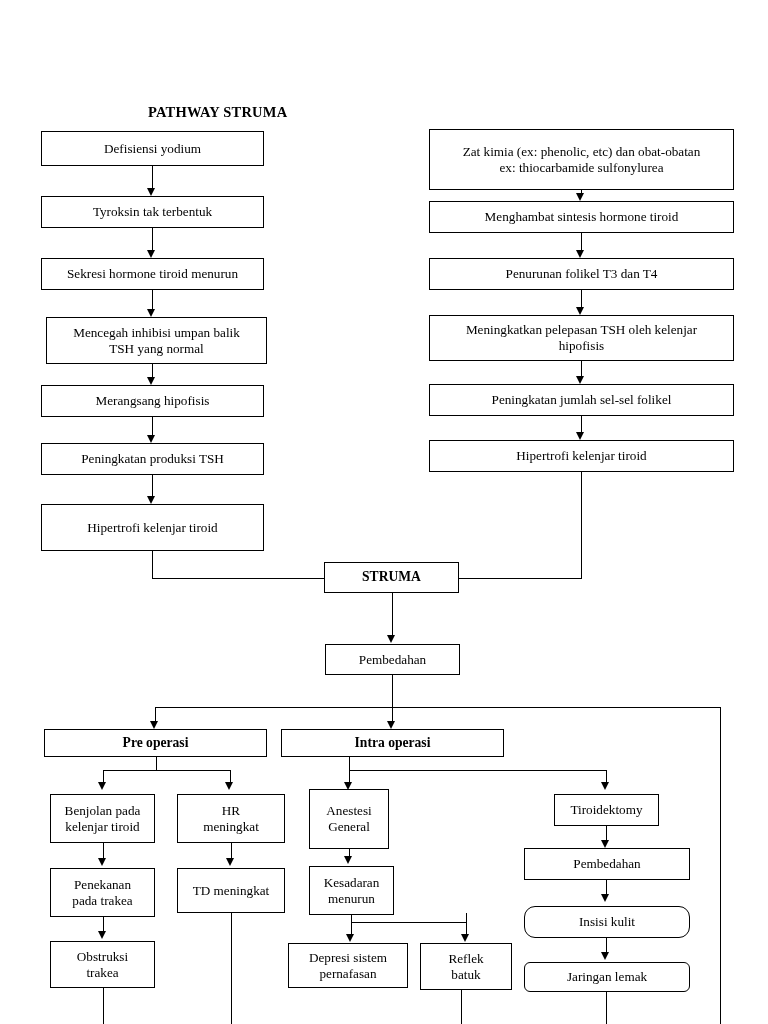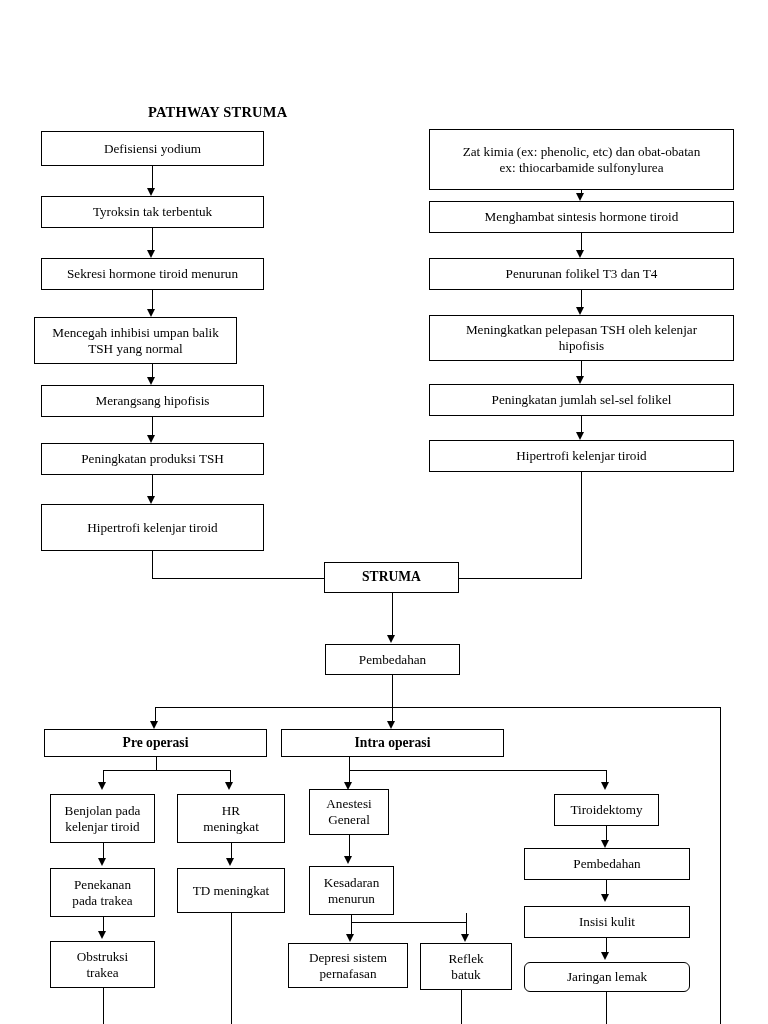--- a/index.html
+++ b/index.html
@@ -79,21 +79,21 @@
 
   <div class="node" style="left:41px; top:131px; width:223px; height:35px;">
     <span class="lbl">Defisiensi yodium</span>
   </div>
   <div class="node" style="left:41px; top:196px; width:223px; height:32px;">
     <span class="lbl">Tyroksin tak terbentuk</span>
   </div>
   <div class="node" style="left:41px; top:258px; width:223px; height:32px;">
     <span class="lbl">Sekresi hormone tiroid menurun</span>
   </div>
-  <div class="node" style="left:34px; top:317px; width:203px; height:47px;">
+  <div class="node" style="left:46px; top:317px; width:221px; height:47px;">
     <span class="lbl">Mencegah inhibisi umpan balik
 TSH yang normal</span>
   </div>
   <div class="node" style="left:41px; top:385px; width:223px; height:32px;">
     <span class="lbl">Merangsang hipofisis</span>
   </div>
   <div class="node" style="left:41px; top:443px; width:223px; height:32px;">
     <span class="lbl">Peningkatan produksi TSH</span>
   </div>
   <div class="node" style="left:41px; top:504px; width:223px; height:47px;">
@@ -228,21 +228,21 @@
 meningkat</span>
   </div>
   <div class="vline" style="left:231px; top:843px; height:15px;"></div>
   <div class="arrowhead" style="left:226.4px; top:858px;"></div>
 
   <div class="node" style="left:177px; top:868px; width:108px; height:45px;">
     <span class="lbl">TD meningkat</span>
   </div>
   <div class="vline" style="left:231px; top:913px; height:111px;"></div>
 
-  <div class="node" style="left:309px; top:789px; width:80px; height:46px;">
+  <div class="node" style="left:309px; top:789px; width:80px; height:60px;">
     <span class="lbl">Anestesi
 General</span>
   </div>
   <div class="vline" style="left:349px; top:835px; height:21px;"></div>
   <div class="arrowhead" style="left:344.4px; top:856px;"></div>
 
   <div class="node" style="left:309px; top:866px; width:85px; height:49px;">
     <span class="lbl">Kesadaran
 menurun</span>
   </div>
@@ -270,21 +270,21 @@
   </div>
   <div class="vline" style="left:606px; top:826px; height:14px;"></div>
   <div class="arrowhead" style="left:601.4px; top:840px;"></div>
 
   <div class="node" style="left:524px; top:848px; width:166px; height:32px;">
     <span class="lbl">Pembedahan</span>
   </div>
   <div class="vline" style="left:606px; top:880px; height:14px;"></div>
   <div class="arrowhead" style="left:601.4px; top:894px;"></div>
 
-  <div class="node" style="left:524px; top:906px; width:166px; height:32px;">
+  <div class="node" style="left:524px; top:906px; width:166px; height:32px;border-radius:11px;">
     <span class="lbl">Insisi kulit</span>
   </div>
   <div class="vline" style="left:606px; top:938px; height:14px;"></div>
   <div class="arrowhead" style="left:601.4px; top:952px;"></div>
 
   <div class="node" style="left:524px; top:962px; width:166px; height:30px;border-radius:6px;">
     <span class="lbl">Jaringan lemak</span>
   </div>
   <div class="vline" style="left:606px; top:992px; height:32px;"></div>
 

